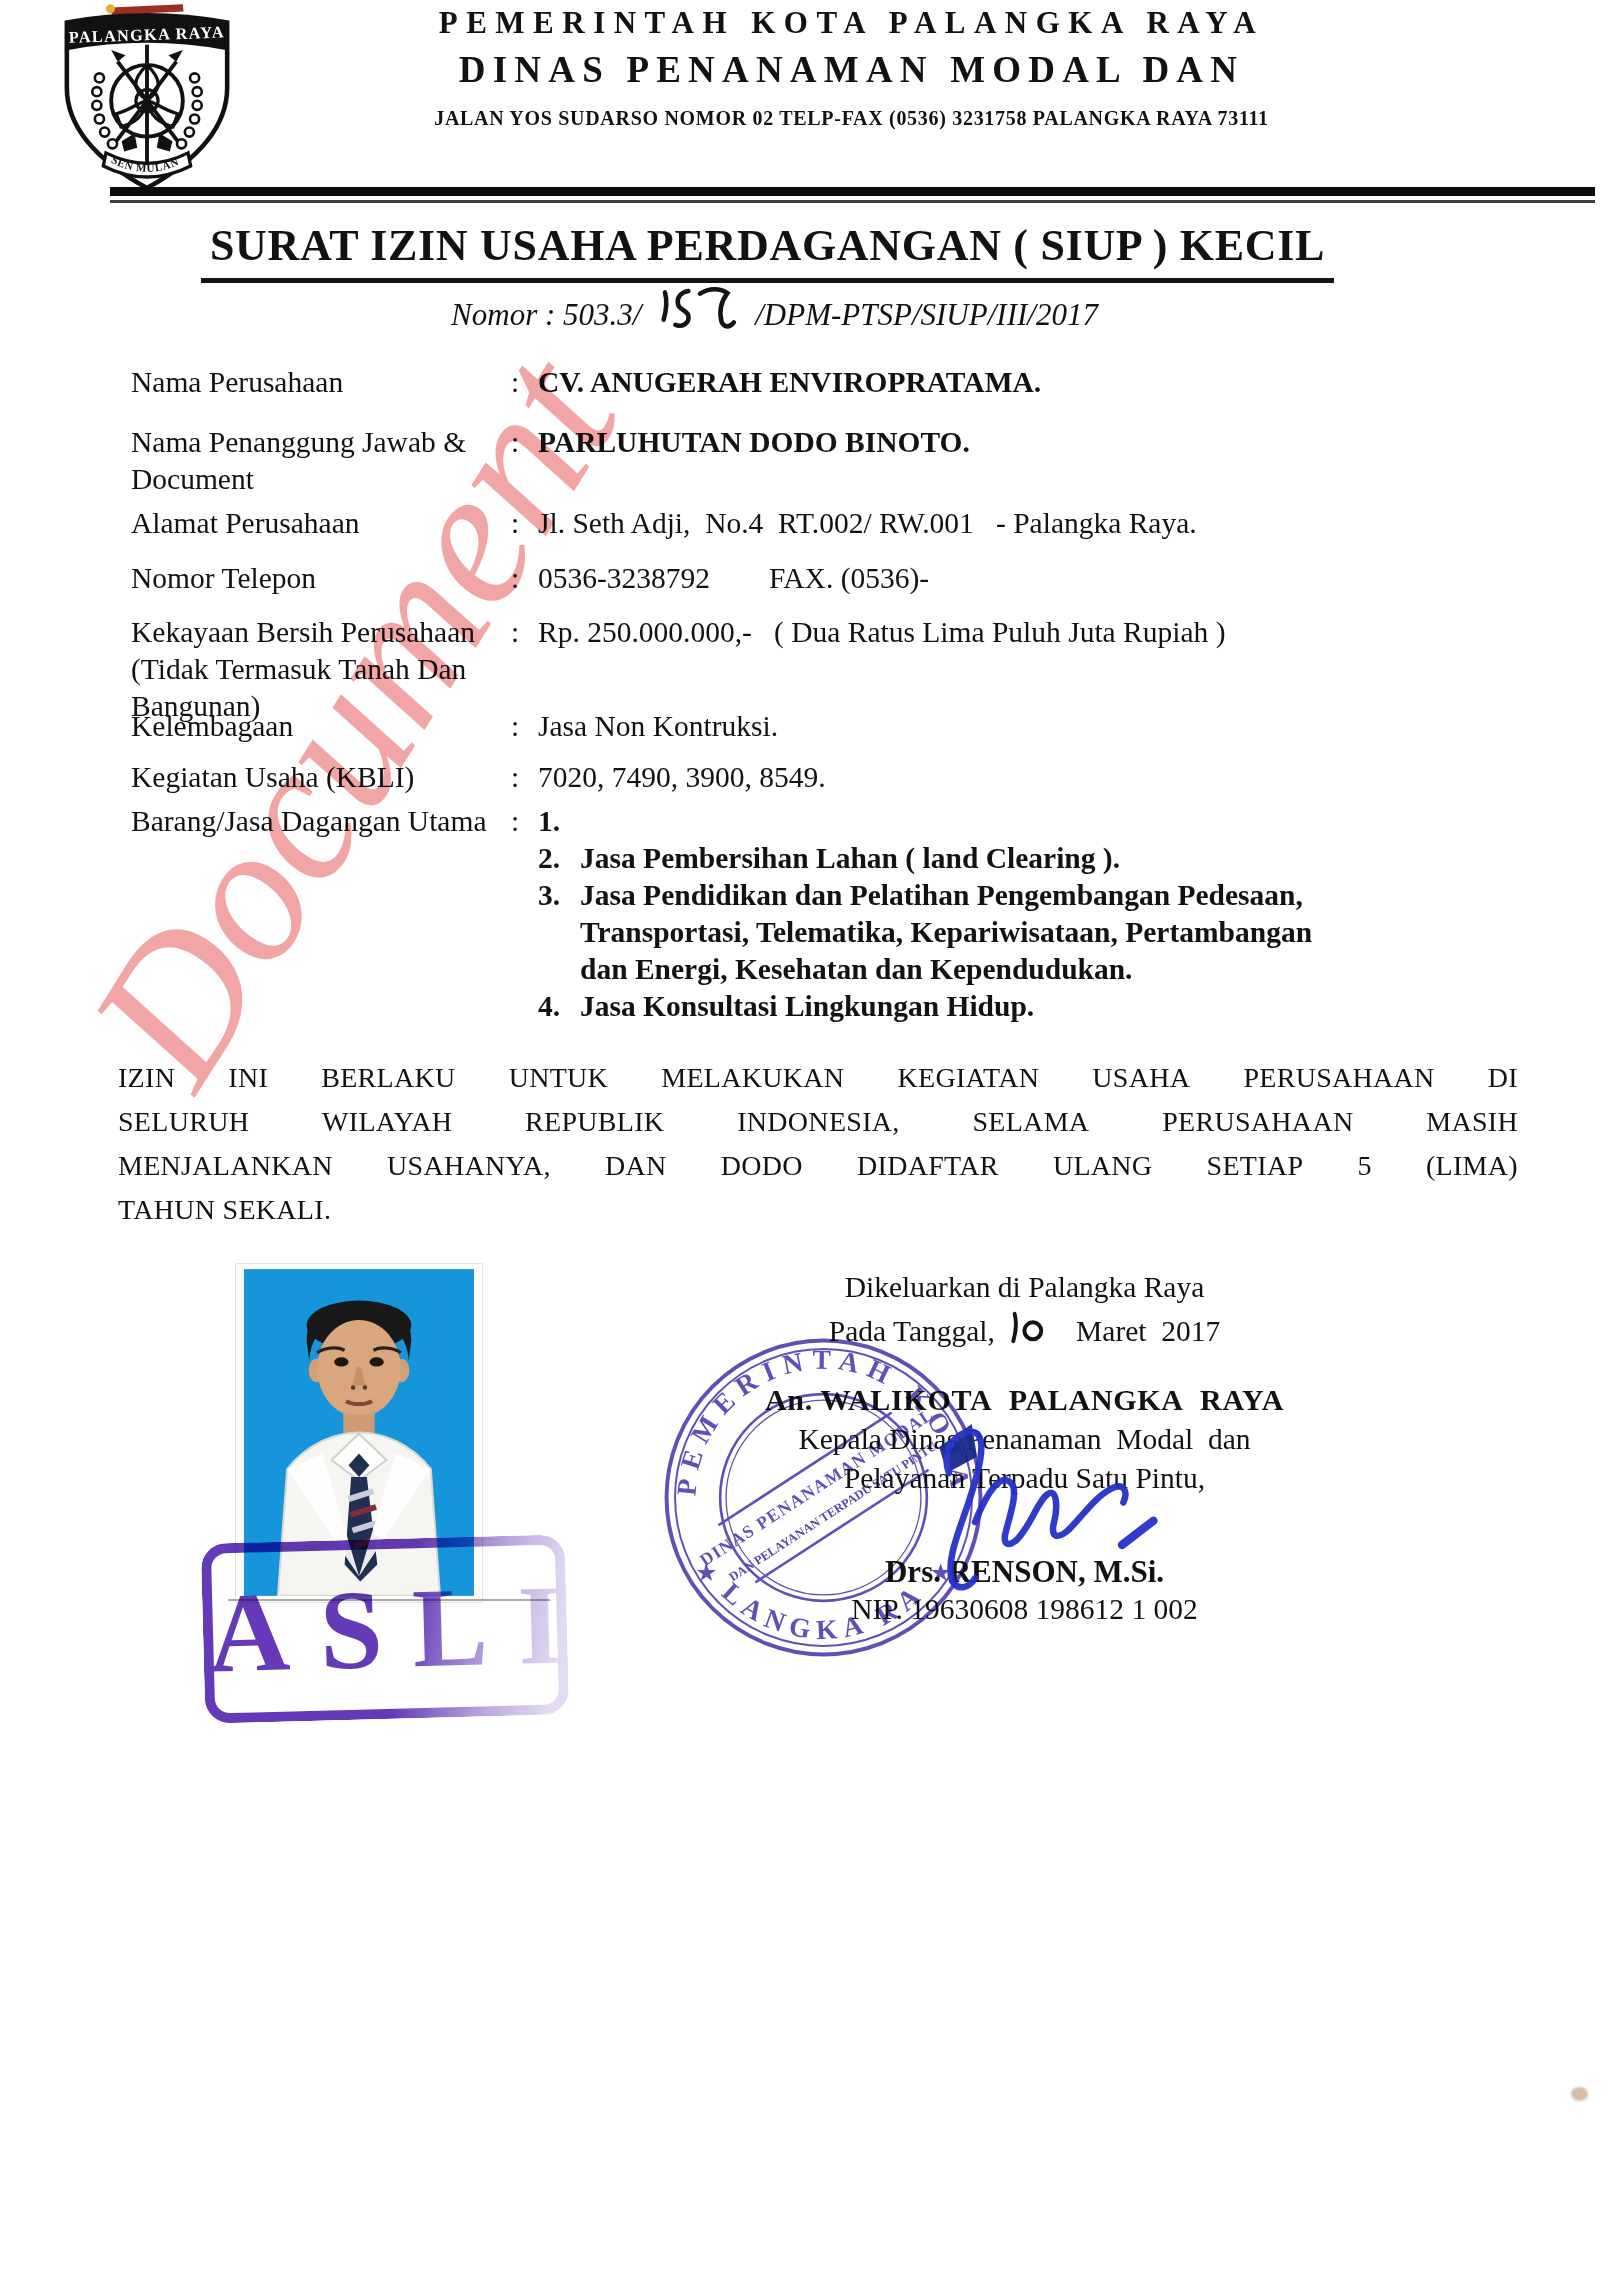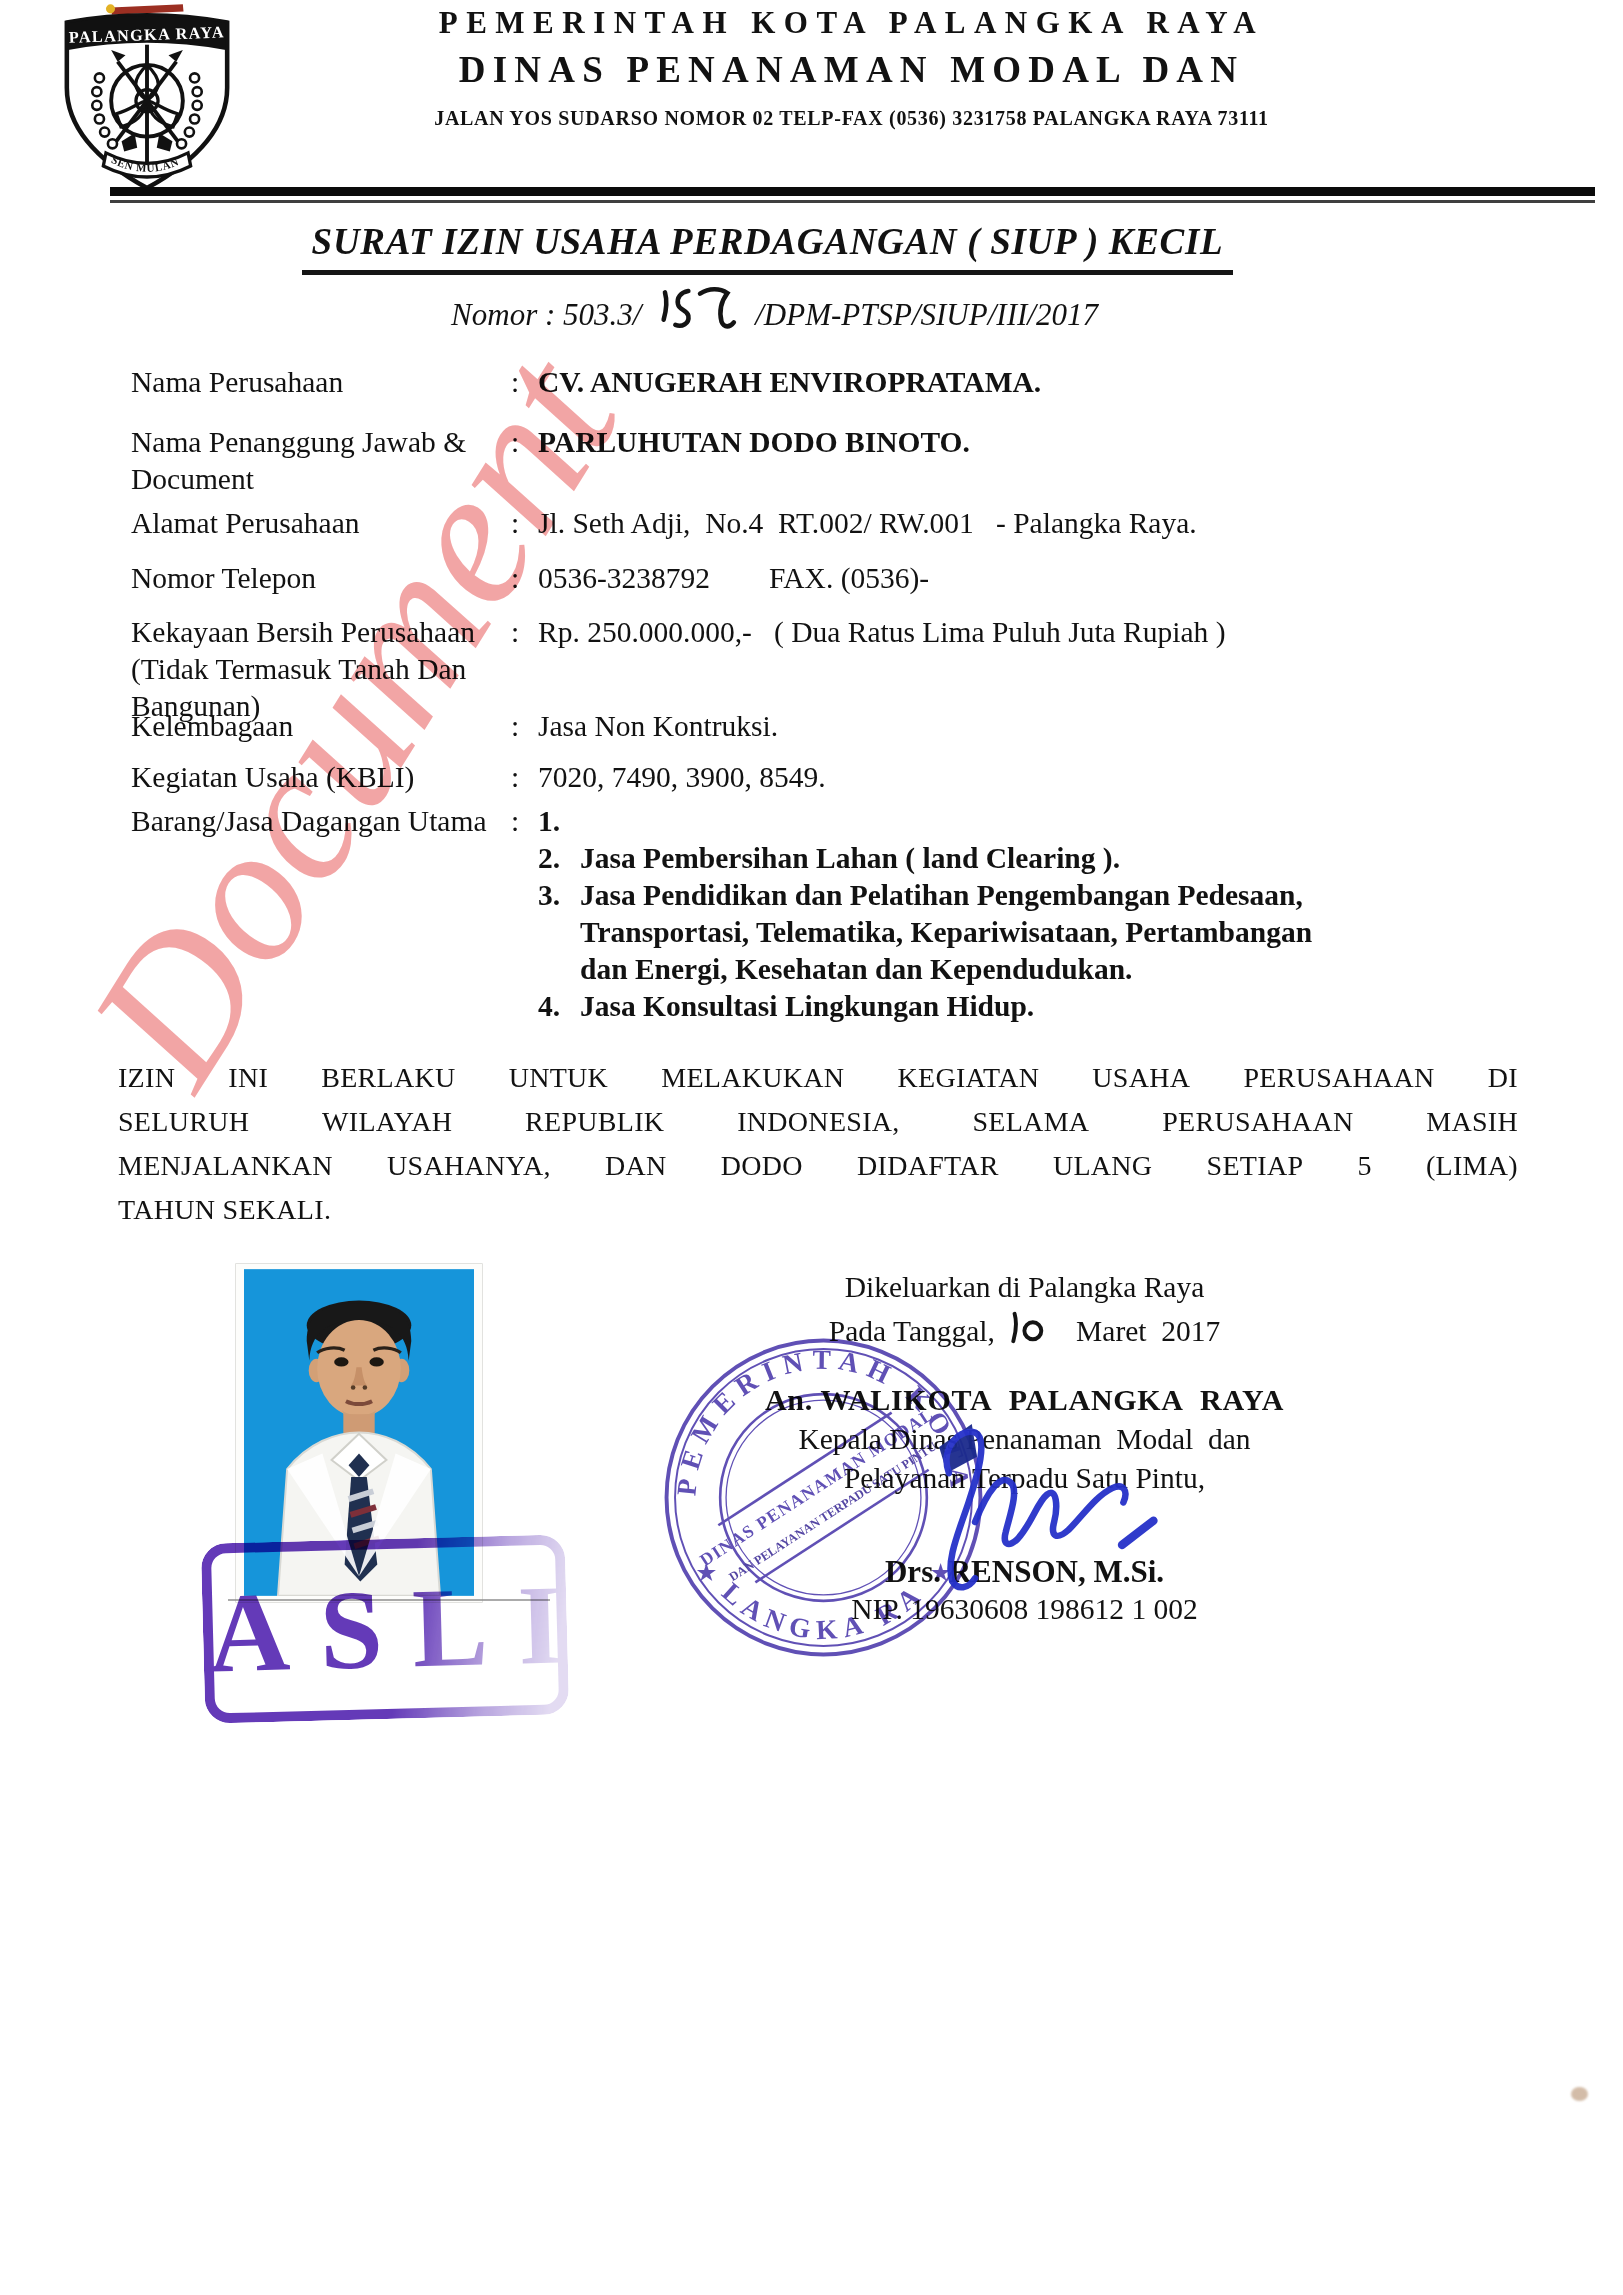--- a/index.html
+++ b/index.html
@@ -11,22 +11,22 @@
   .header-text{position:absolute;left:262px;top:3.9px;width:1179px;text-align:center;}
   .h-line1{font-size:31px;font-weight:bold;letter-spacing:8.5px;line-height:38px;}
   .h-line2{font-size:37px;font-weight:bold;letter-spacing:7.2px;line-height:43px;margin-top:6.5px;}
   .h-line3{font-size:37px;font-weight:bold;letter-spacing:7.2px;line-height:43px;margin-top:7.9px;}
   .h-addr{font-size:20px;font-weight:bold;letter-spacing:0.7px;margin-top:15.7px;}
   .rule1{position:absolute;left:110px;top:187px;width:1485px;height:8.5px;background:#0b0b0b;}
   .rule2{position:absolute;left:110px;top:200px;width:1485px;height:3.3px;background:#1d1d1d;opacity:.85;}
 
   
   .doc-title{position:absolute;left:111px;top:220px;width:1313px;text-align:center;}
-  .doc-title span{display:inline-block;font-size:37px;font-weight:bold;letter-spacing:0.7px;
-                  border-bottom:5.2px solid #151515;padding:0 9.2px 6.5px 9.2px;font-style:italic;}
+  .doc-title span{display:inline-block;font-size:44px;font-weight:bold;letter-spacing:0.7px;
+                  border-bottom:5.2px solid #151515;padding:0 9.2px 6.5px 9.2px;}
   .nomor{position:absolute;left:118px;top:282px;width:1313px;text-align:center;font-size:31px;}
   .nomor .seg{display:inline-block;vertical-align:baseline;font-style:italic;}
   .hand-num{display:inline-block;vertical-align:-9.2px;margin:0 17px 0 11.8px;}
 
   
   .fields{position:absolute;left:0;top:0;width:1624px;height:1061px;}
   .frow{position:absolute;left:0;width:1624px;}
   .flabel{position:absolute;left:131px;width:378px;font-size:29.5px;line-height:37px;}
   .fcolon{position:absolute;left:511px;font-size:29.5px;line-height:37px;}
   .fvalue{position:absolute;left:538px;width:1021px;font-size:29.5px;line-height:37px;}

